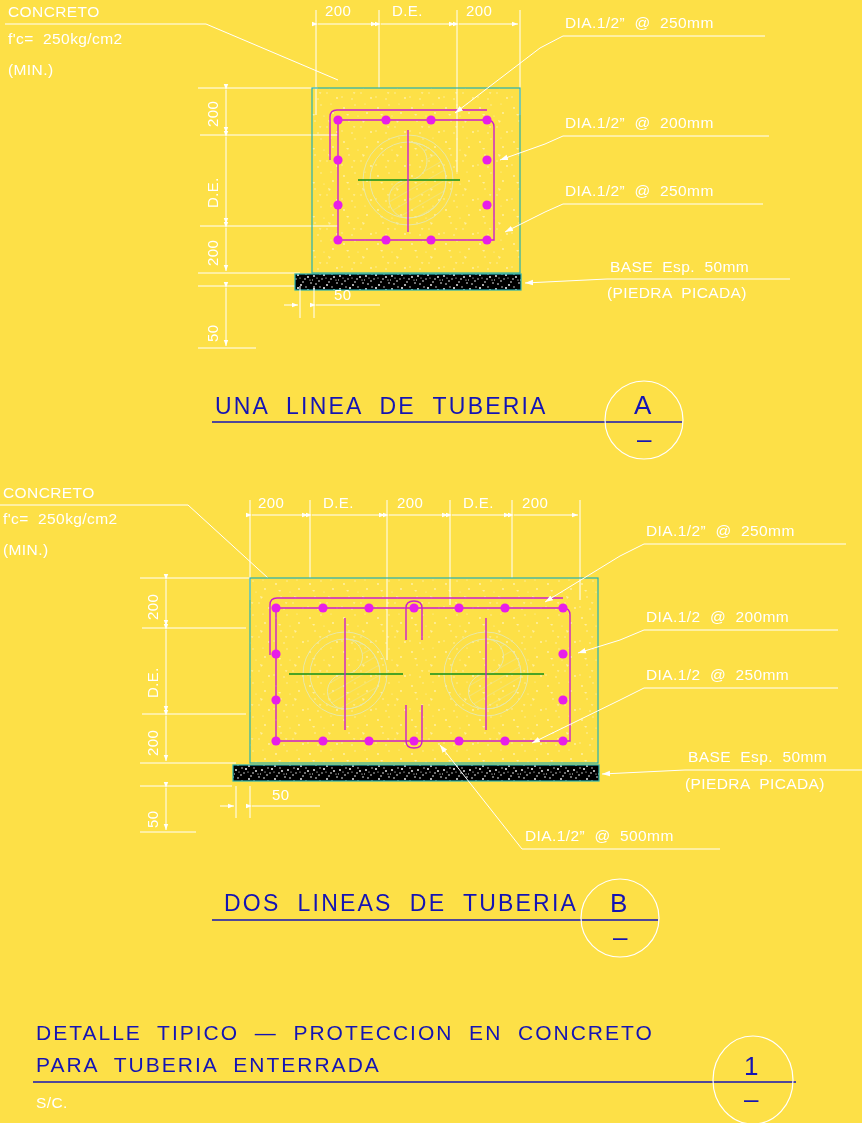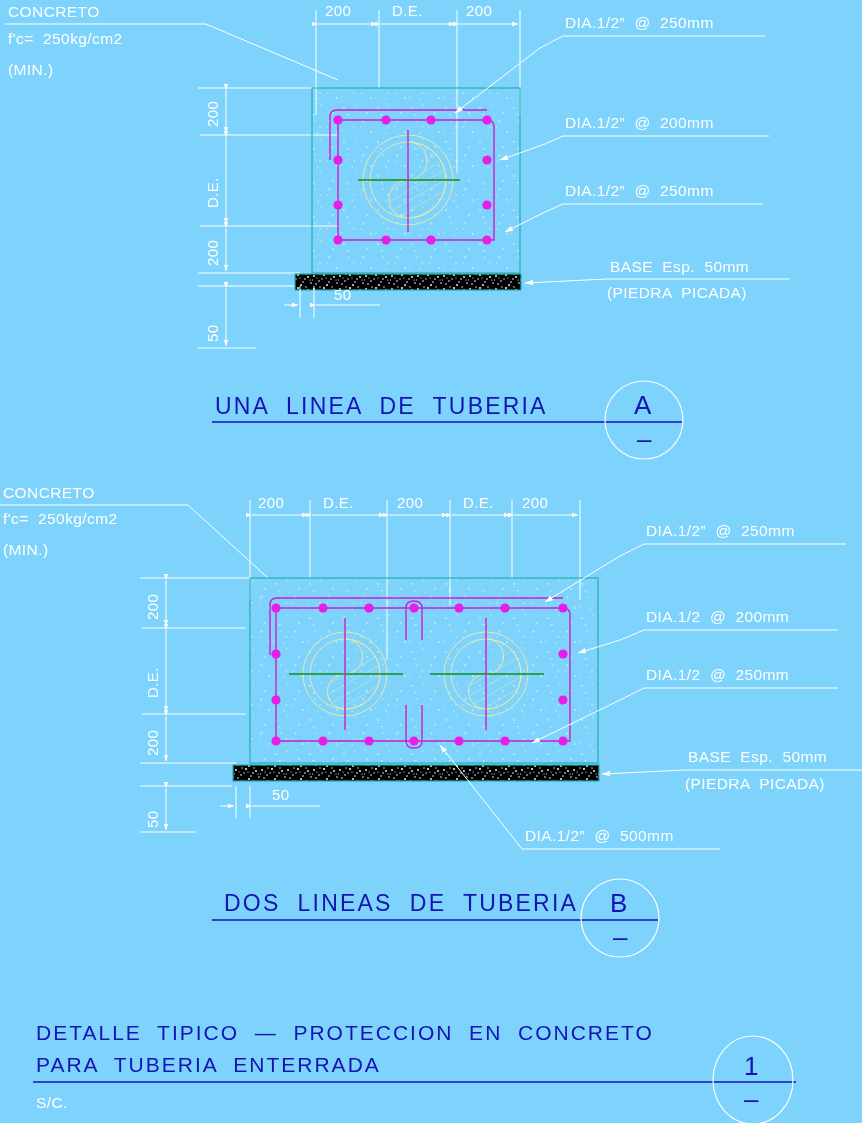--- a/index.html
+++ b/index.html
@@ -3,21 +3,21 @@
 <meta charset="utf-8">
 <style>
   html, body {
     margin: 0; padding: 0;
     background: #000000;
   }
   #canvas-root {
     position: relative;
     width: 862px;
     height: 1123px;
-    background: #7dd3fc;
+    background: #fde047;
     overflow: hidden;
     font-family: "Liberation Sans", sans-serif;
   }
   #cad-svg {
     position: absolute;
     left: 0; top: 0;
     width: 862px;
     height: 1123px;
   }
   text {

